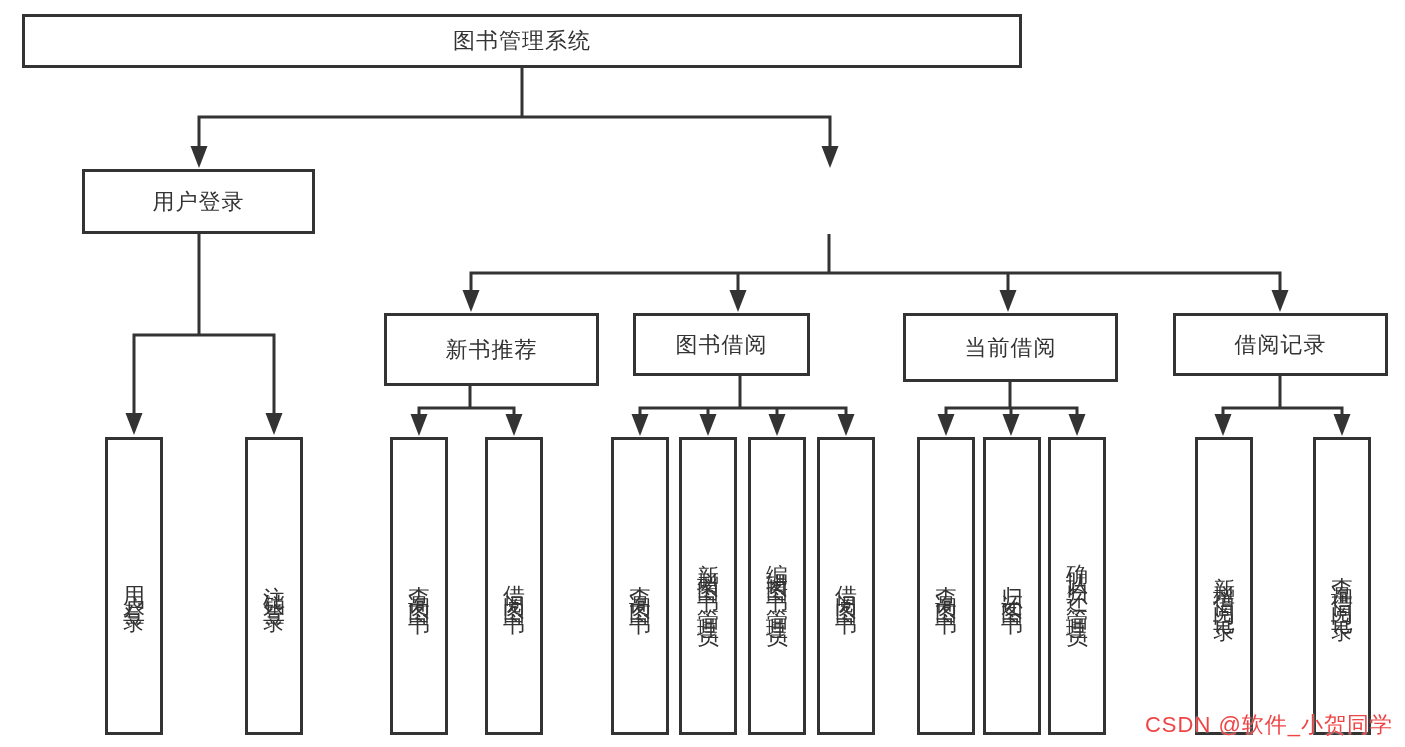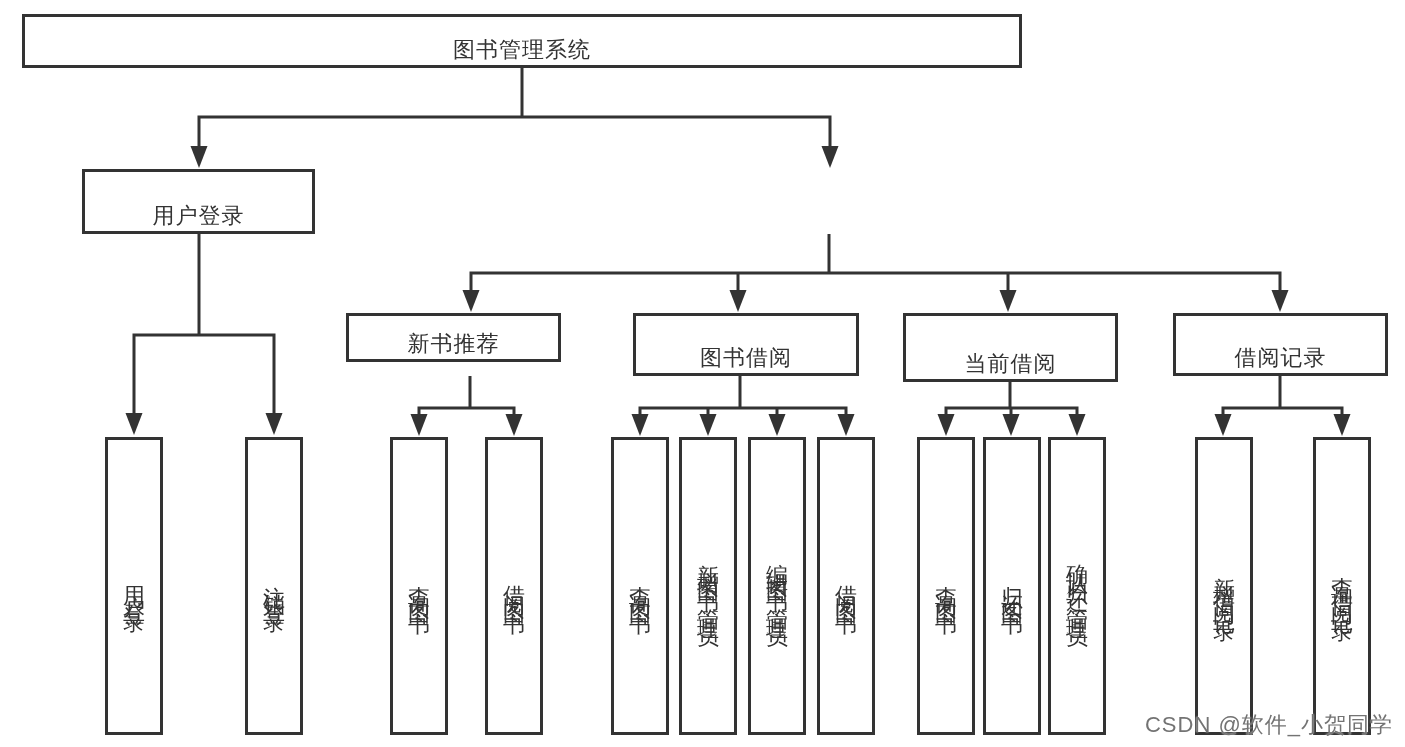--- a/index.html
+++ b/index.html
@@ -33,36 +33,35 @@
     border: 3px solid #333333;
     box-sizing: border-box;
     display: flex;
     align-items: center;
     justify-content: center;
     text-align: center;
   }
   .node.hbox {
     font-size: 22px;
     letter-spacing: 1px;
-    align-items: flex-end;
   }
   .node.leaf span.vtext {
     writing-mode: vertical-rl;
     text-orientation: mixed;
     font-size: 22px;
     letter-spacing: 9px;
     line-height: 1;
     white-space: nowrap;
   }
   .watermark {
     position: absolute;
     right: 12px;
     top: 710px;
     font-size: 22px;
-    color: #737373;
+    color: #ef4444;
     text-shadow: 0 0 2px #ffffff;
     letter-spacing: 1px;
     white-space: nowrap;
   }
 </style>
 </head>
 <body>
 
 <div class="stage">
 
@@ -142,24 +141,24 @@
   </svg>
 
   <div class="node hbox" style="left:22px; top:14px; width:1000px; height:54px;">
     <span>图书管理系统</span>
   </div>
 
   <div class="node hbox" style="left:82px; top:169px; width:233px; height:65px;">
     <span>用户登录</span>
   </div>
 
-  <div class="node hbox" style="left:346px; top:313px; width:215px; height:49px;">
+  <div class="node hbox" style="left:384px; top:313px; width:215px; height:73px;">
     <span>新书推荐</span>
   </div>
-  <div class="node hbox" style="left:633px; top:313px; width:226px; height:63px;">
+  <div class="node hbox" style="left:633px; top:313px; width:177px; height:63px;">
     <span>图书借阅</span>
   </div>
   <div class="node hbox" style="left:903px; top:313px; width:215px; height:69px;">
     <span>当前借阅</span>
   </div>
   <div class="node hbox" style="left:1173px; top:313px; width:215px; height:63px;">
     <span>借阅记录</span>
   </div>
 
   <div class="node leaf" style="left:105px; top:437px; width:58px; height:298px;">

